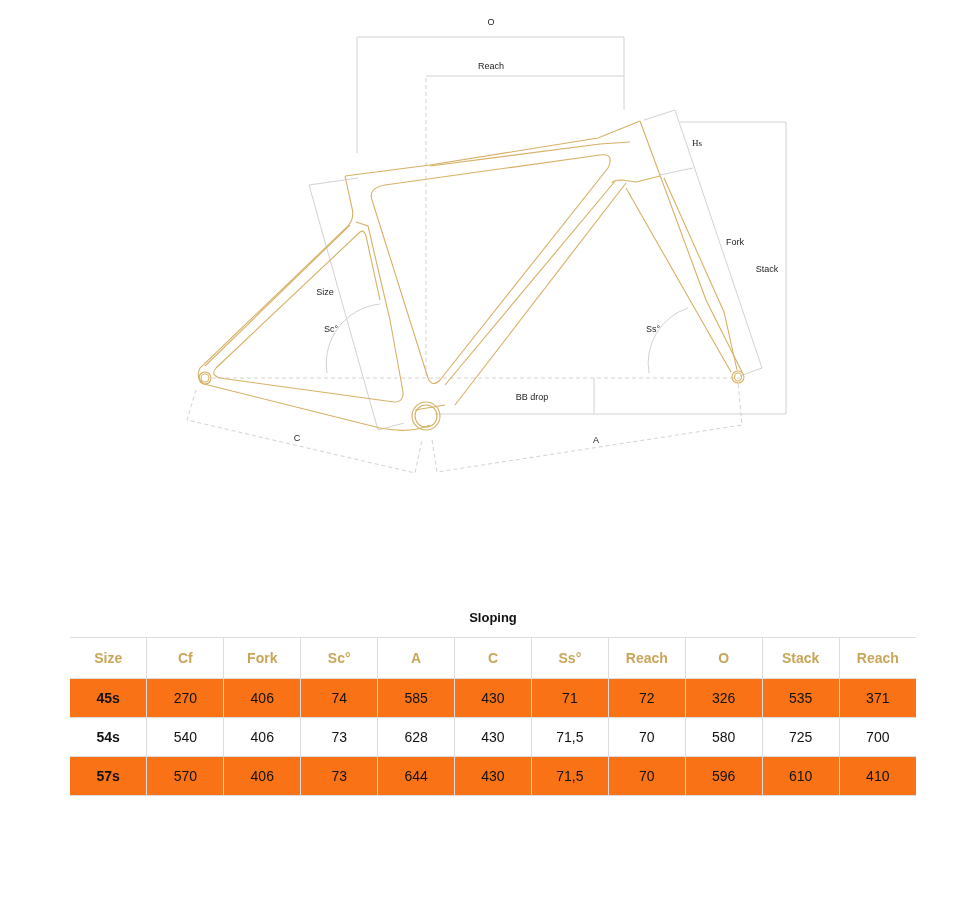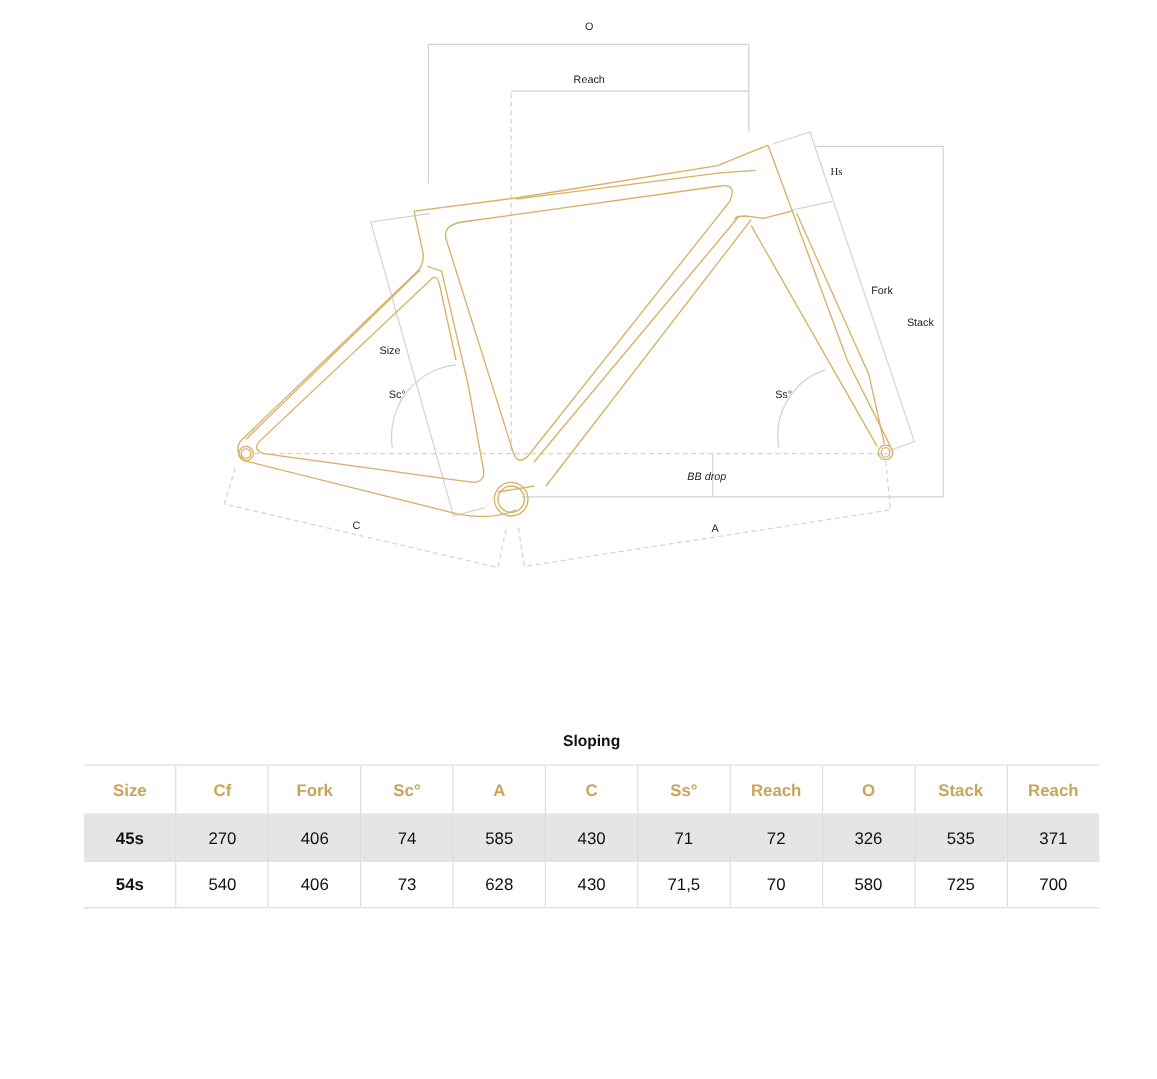--- a/index.html
+++ b/index.html
@@ -6,21 +6,21 @@
     body { width: 964px; height: 899px; position: relative; overflow: hidden; font-family: "Liberation Sans", sans-serif; color: #111; }
     .diagram { position: absolute; left: 0; top: 0; width: 964px; height: 500px; }
     .diagram svg { position: absolute; left: 0; top: 0; }
     .lbl { position: absolute; font-size: 9px; color: #222; white-space: nowrap; transform: translate(-50%, -50%); }
     .table-title { position: absolute; left: 0; width: 986px; top: 610px; text-align: center; font-size: 13px; font-weight: bold; color: #111; }
     table.geo { position: absolute; left: 70px; top: 637px; width: 846px; border-collapse: collapse; table-layout: fixed; }
     table.geo th, table.geo td { text-align: center; border-left: 1px solid #dcdcdf; height: 38px; padding: 0; font-size: 14px; }
     table.geo th:first-child, table.geo td:first-child { border-left: none; }
     table.geo th { color: #c9a55a; font-weight: bold; font-size: 14px; height: 40px; border-top: 1px solid #dcdcdf; border-bottom: 1px solid #dcdcdf; }
     table.geo tr.row td { border-bottom: 1px solid #dcdcdf; color: #111; }
-    table.geo tr.row.shade td { background: #e5e5e5; }
+    table.geo tr.row.shade td { background: #f97316; }
     table.geo td.size { font-weight: bold; }
   </style>
 </head>
 <body>
 
 <div class="diagram">
   <svg width="964" height="500" viewBox="0 0 964 500">
 
     <g fill="none" stroke="#d2d2d2" stroke-width="1">
 
@@ -88,21 +88,21 @@
   </svg>
 
   <div class="lbl" style="left:491px;top:22px;">O</div>
   <div class="lbl" style="left:491px;top:66px;">Reach</div>
   <div class="lbl" style="left:697px;top:143px;font-family:Liberation Serif, serif;">Hs</div>
   <div class="lbl" style="left:735px;top:242px;">Fork</div>
   <div class="lbl" style="left:767px;top:269px;">Stack</div>
   <div class="lbl" style="left:325px;top:292px;">Size</div>
   <div class="lbl" style="left:331px;top:329px;">Sc°</div>
   <div class="lbl" style="left:653px;top:329px;">Ss°</div>
-  <div class="lbl" style="left:589px;top:397px;font-style:italic;">BB drop</div>
+  <div class="lbl" style="left:532px;top:397px;">BB drop</div>
   <div class="lbl" style="left:297px;top:438px;">C</div>
   <div class="lbl" style="left:596px;top:440px;">A</div>
 </div>
 
 <div class="table-title">Sloping</div>
 
 <table class="geo">
   <thead>
     <tr>
       <th>Size</th>
@@ -138,14 +138,27 @@
       <td>406</td>
       <td>73</td>
       <td>628</td>
       <td>430</td>
       <td>71,5</td>
       <td>70</td>
       <td>580</td>
       <td>725</td>
       <td>700</td>
     </tr>
+    <tr class="row shade">
+      <td class="size">57s</td>
+      <td>570</td>
+      <td>406</td>
+      <td>73</td>
+      <td>644</td>
+      <td>430</td>
+      <td>71,5</td>
+      <td>70</td>
+      <td>596</td>
+      <td>610</td>
+      <td>410</td>
+    </tr>
   </tbody>
 </table>
 
 </body></html>

